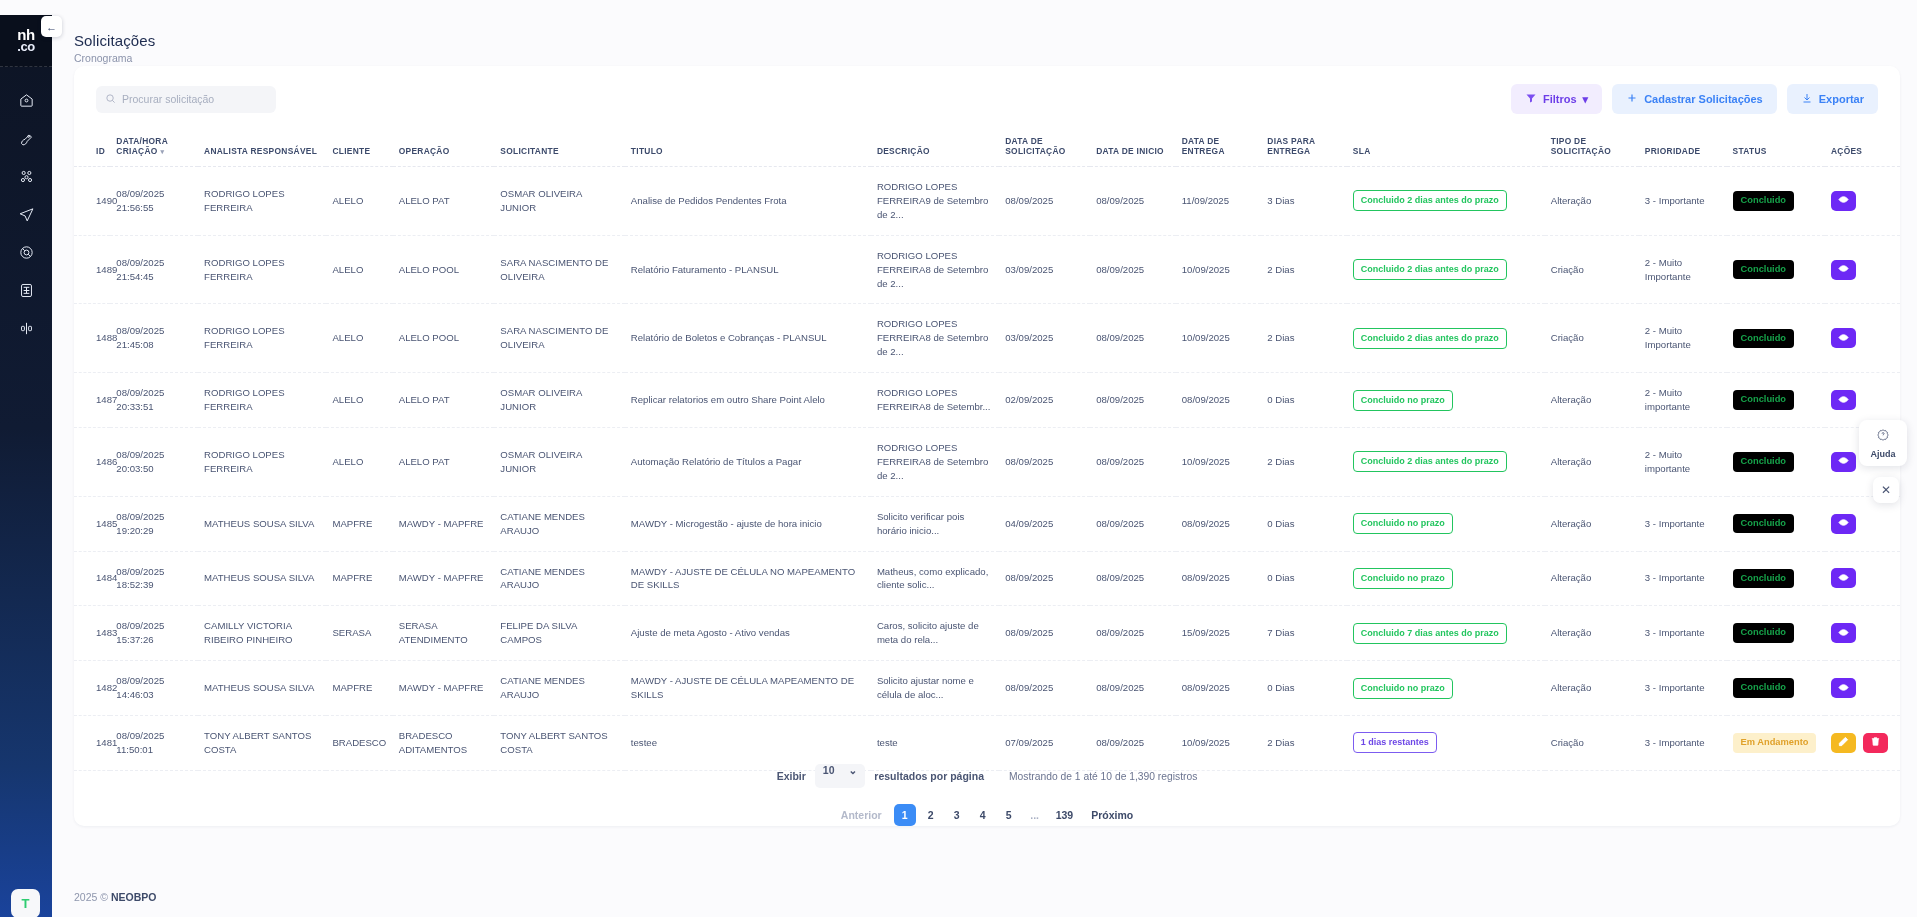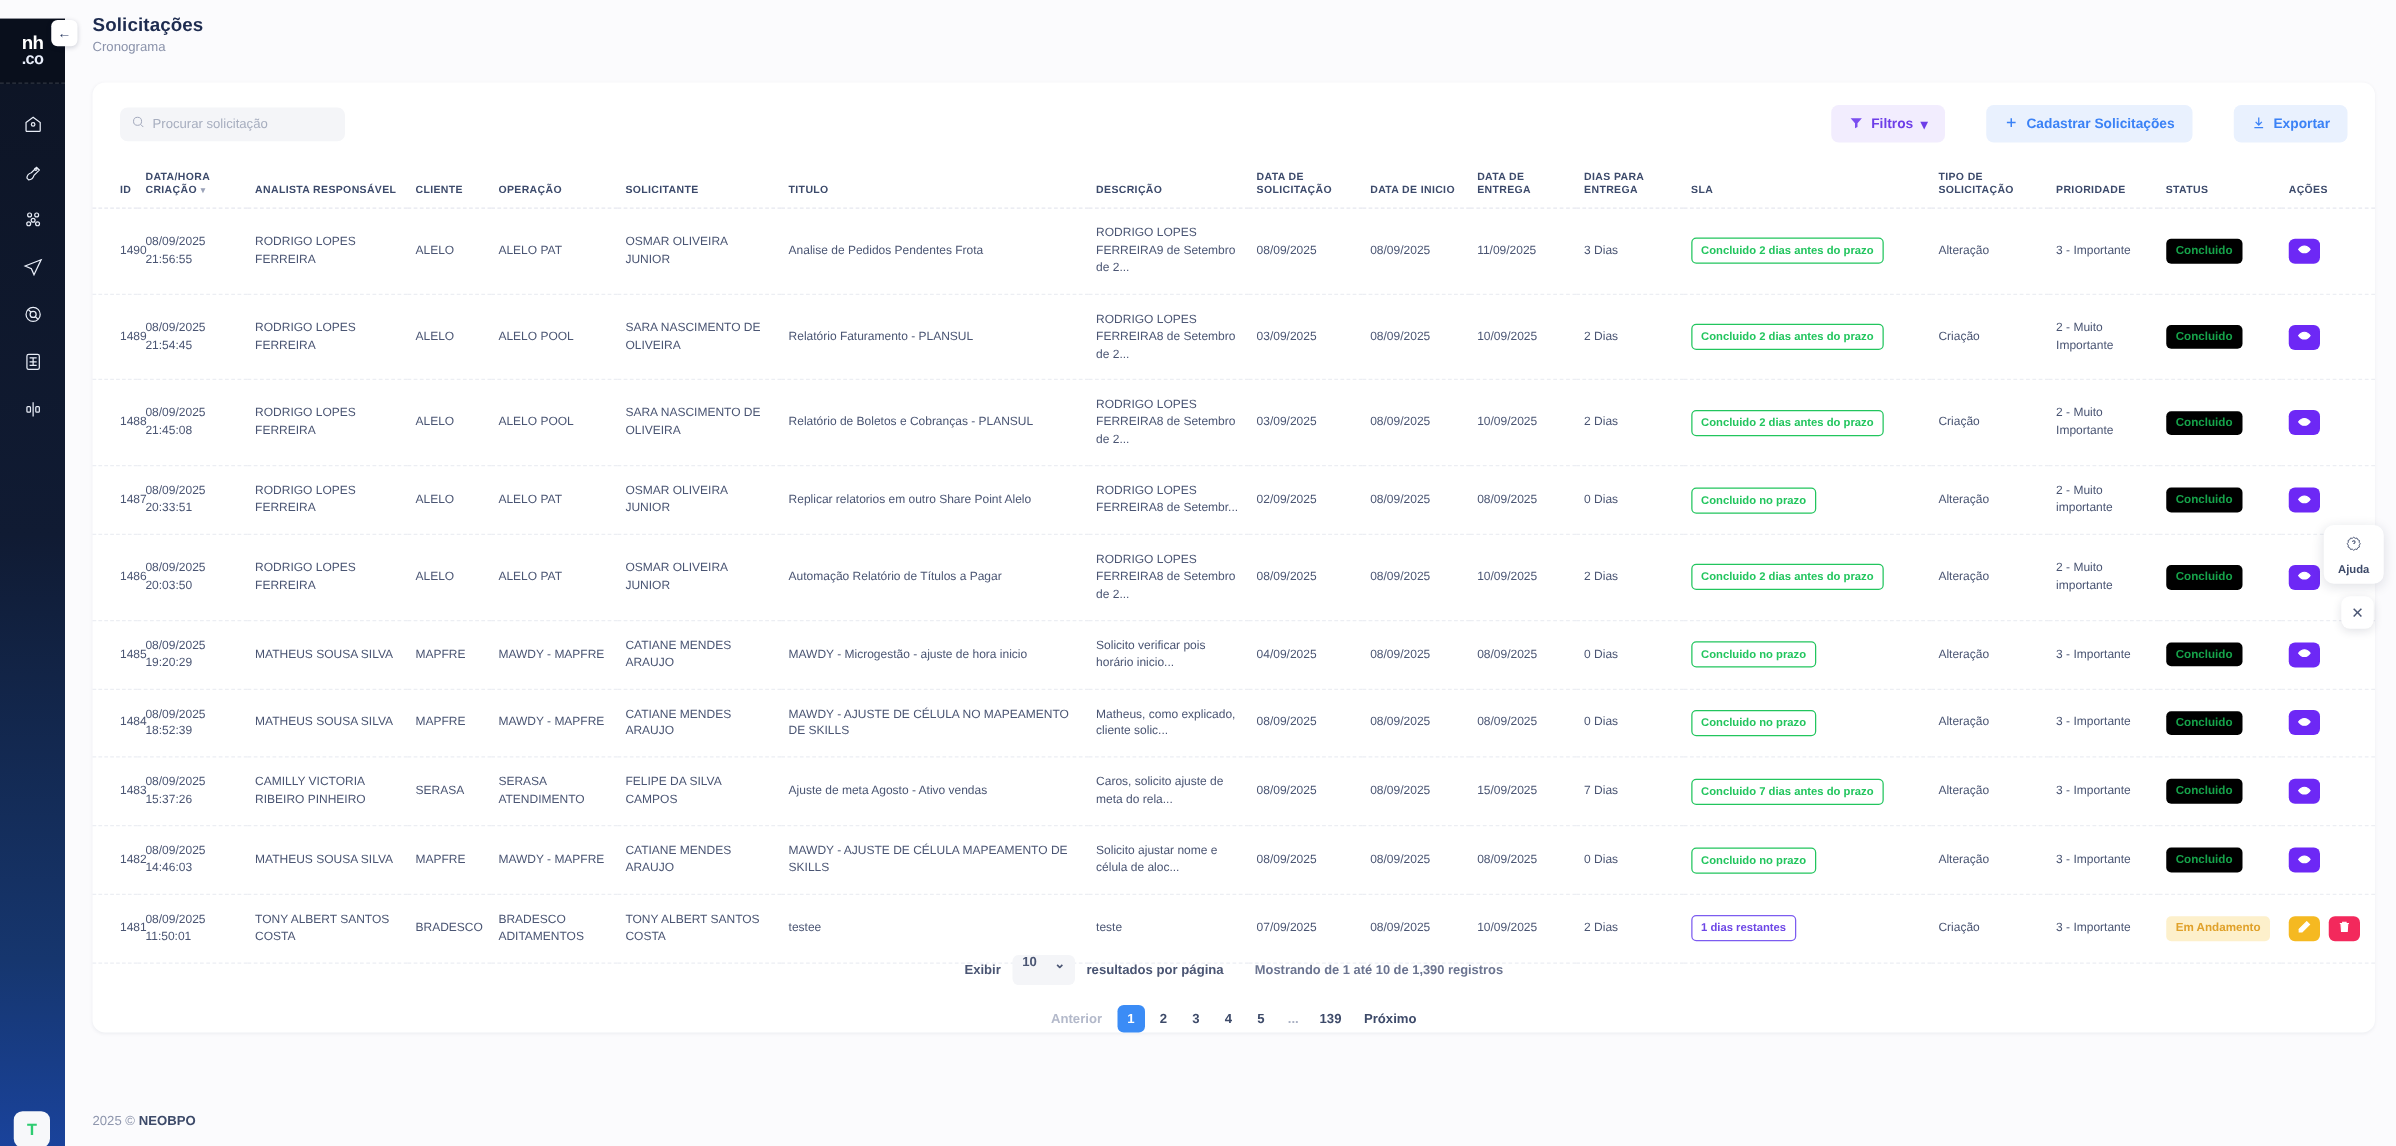--- a/index.html
+++ b/index.html
@@ -40,21 +40,21 @@
   .collapse-btn {
     position: absolute; left: 41px; top: 16px; z-index: 5;
     width: 21px; height: 21px; border-radius: 5px; background:#fff;
     box-shadow: 0 1px 4px rgba(10,20,50,.2);
     display:flex; align-items:center; justify-content:center;
     font-size: 11px; color:#2a3b63; cursor: pointer;
   }
 
   
   .page-header { position:absolute; left: 74px; top: 12px; }
-  .page-title { font-size: 15px; font-weight: 700; color: #1d2b4f; letter-spacing:.1px; }
+  .page-title { font-size: 15px; font-weight: 400; color: #1d2b4f; letter-spacing:.1px;margin-top:20px; }
   .page-sub { font-size: 10.5px; color: #8b93ab; margin-top: 3px; }
 
   
   .card {
     position: absolute; left: 74px; top: 66px; width: 1826px; height: 760px;
     background: #fff; border-radius: 10px; box-shadow: 0 1px 3px rgba(20,30,60,.06);
   }
   .card-top { display:flex; align-items:center; justify-content:space-between; padding: 18px 22px 0 22px; }
   .search-box {
     width: 180px; height: 27px; background:#f4f5f8; border-radius:6px;
@@ -68,21 +68,21 @@
   .search-box input::placeholder { color:#a7aebf; }
   .top-actions { display:flex; gap: 10px; align-items:center; }
   .btn {
     height: 30px; border-radius: 6px; border:0; cursor:pointer;
     display:flex; align-items:center; gap:6px; padding: 0 14px;
     font-size: 11px; font-weight: 600; font-family:"Liberation Sans", sans-serif;
   }
   .btn svg { width:12px; height:12px; }
   .btn-filtros { background:#f2edfe; color:#6d3ee8; }
   .btn-filtros svg { fill:#7b4ef0; }
-  .btn-blue { background:#e9f1fe; color:#3b82f6;margin-left:23px; }
+  .btn-blue { background:#e9f1fe; color:#3b82f6; }
   .btn-blue svg { fill:#3b82f6; stroke:#3b82f6; }
 
   
   table { width:100%; border-collapse: collapse; margin-top: 14px; table-layout: fixed; }
   th {
     font-size: 8.4px; font-weight: 700; color: #3c4a6b; text-align: left;
     letter-spacing: .3px; padding: 8px 6px 10px 6px; vertical-align: bottom;
     border-bottom: 1px dashed #e6e8ef;
   }
   th:first-child { padding-left: 22px; }
@@ -126,21 +126,21 @@
   
   .pager {
     position:absolute; bottom: 0; left:0; right:0; height: 62px;
     display:flex; align-items:center; justify-content:space-between; padding: 0 22px; flex-direction: column;
   }
   .pg-left { display:flex; align-items:center; gap:9px; font-size:10.5px; color:#4a5573; font-weight:600; }
   .pg-select {
     background:#f4f5f8; border-radius:5px; height:24px; padding: 0 8px;
     display:flex; gap:14px; font-size:10.5px; color:#4a5573; cursor:pointer;
   }
-  .pg-info { font-size:10.3px; color:#6b7490; font-weight:700; margin-left:16px; }
+  .pg-info { font-size:10.3px; color:#6b7490; font-weight:400; margin-left:16px; }
   .pg-right { display:flex; align-items:center; gap:4px; }
   .pg-btn {
     min-width:22px; height:22px; padding: 0 6px; border-radius:5px;
     display:flex; align-items:center; justify-content:center;
     font-size:10.5px; color:#3d4a69; font-weight:600; cursor:pointer;
   }
   .pg-btn.active { background:#3b8cf6; color:#fff; }
   .pg-btn.muted { color:#aab1c4; }
   .pg-nav { font-size:10.5px; font-weight:600; color:#3d4a69; cursor:pointer; padding: 0 8px; }
   .pg-nav.disabled { color:#b3b9ca; }

